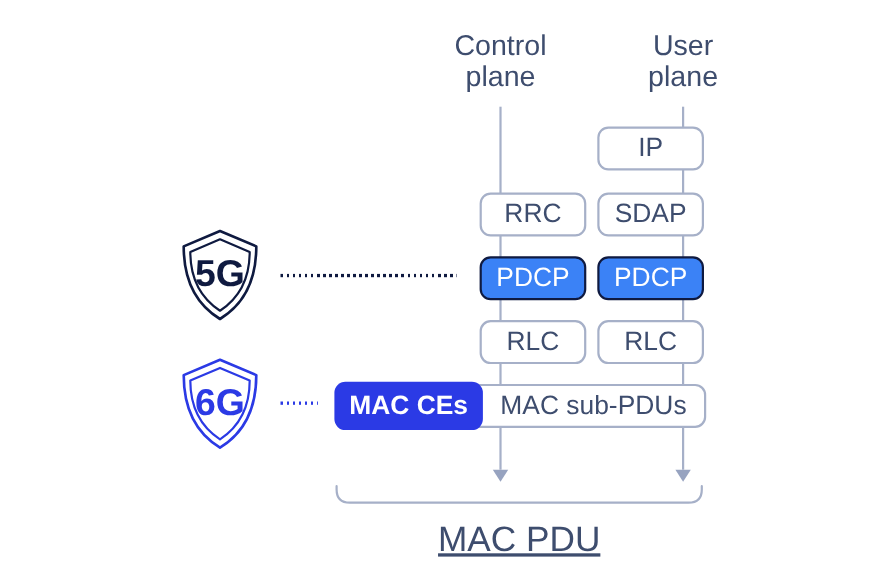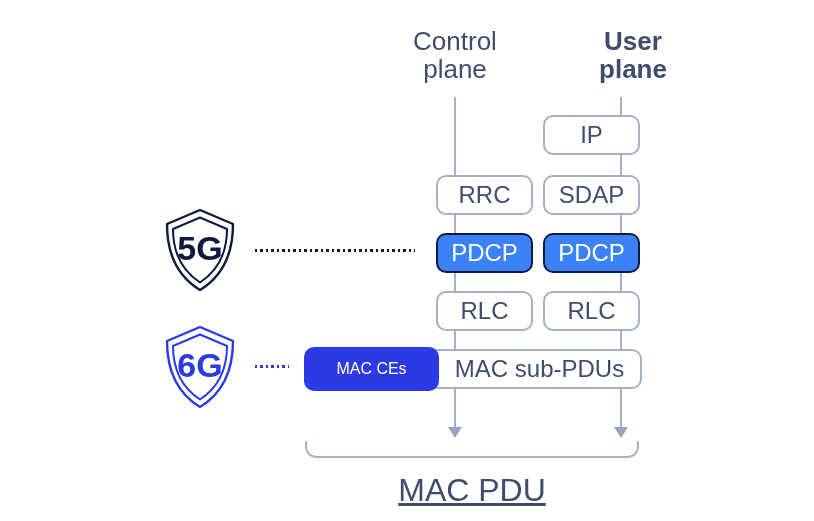--- a/index.html
+++ b/index.html
@@ -68,25 +68,26 @@
   }
   .mac-ces {
     position: absolute;
     left: 304px;
     top: 347px;
     width: 135px;
     height: 44px;
     background: #2b3ae5;
     border-radius: 10px;
     color: #ffffff;
-    font-size: 16px;
+    font-size: 24px;
     display: flex;
     align-items: center;
     justify-content: center;
     z-index: 3;
+    font-weight: bold;
   }
   .dotted {
     position: absolute;
     height: 3px;
     z-index: 1;
   }
   .dotted-navy {
     background-image: repeating-linear-gradient(90deg, #0f1a40 0 2.5px, transparent 2.5px 5.5px);
   }
   .dotted-blue {
@@ -114,21 +115,21 @@
     text-decoration: underline;
   }
 </style>
 </head>
 <body>
 
 <div class="canvas">
 
   <div class="hdr" style="left:395px; top:27px;">Control
 plane</div>
-  <div class="hdr" style="left:573px; top:27px;font-weight:bold;">User
+  <div class="hdr" style="left:561px; top:27px;">User
 plane</div>
 
   <div class="vline" style="left:454px; top:97px; height:330px;"></div>
   <div class="vline" style="left:620px; top:97px; height:330px;"></div>
   <div class="arrowhead" style="left:448px; top:427px;"></div>
   <div class="arrowhead" style="left:614px; top:427px;"></div>
 
   <div class="box" style="left:543px; top:115px; width:97px; height:40px;">IP</div>
 
   <div class="box" style="left:543px; top:175px; width:97px; height:40px;">SDAP</div>

